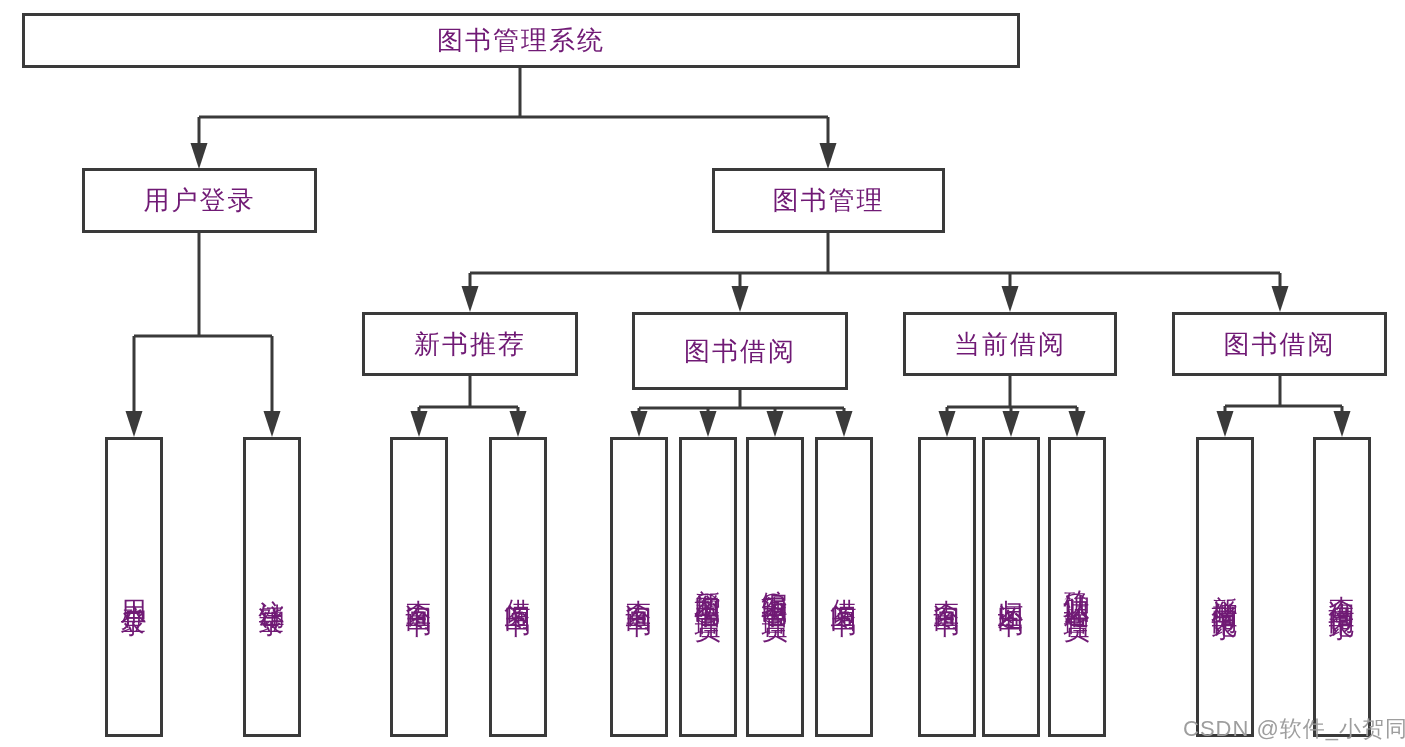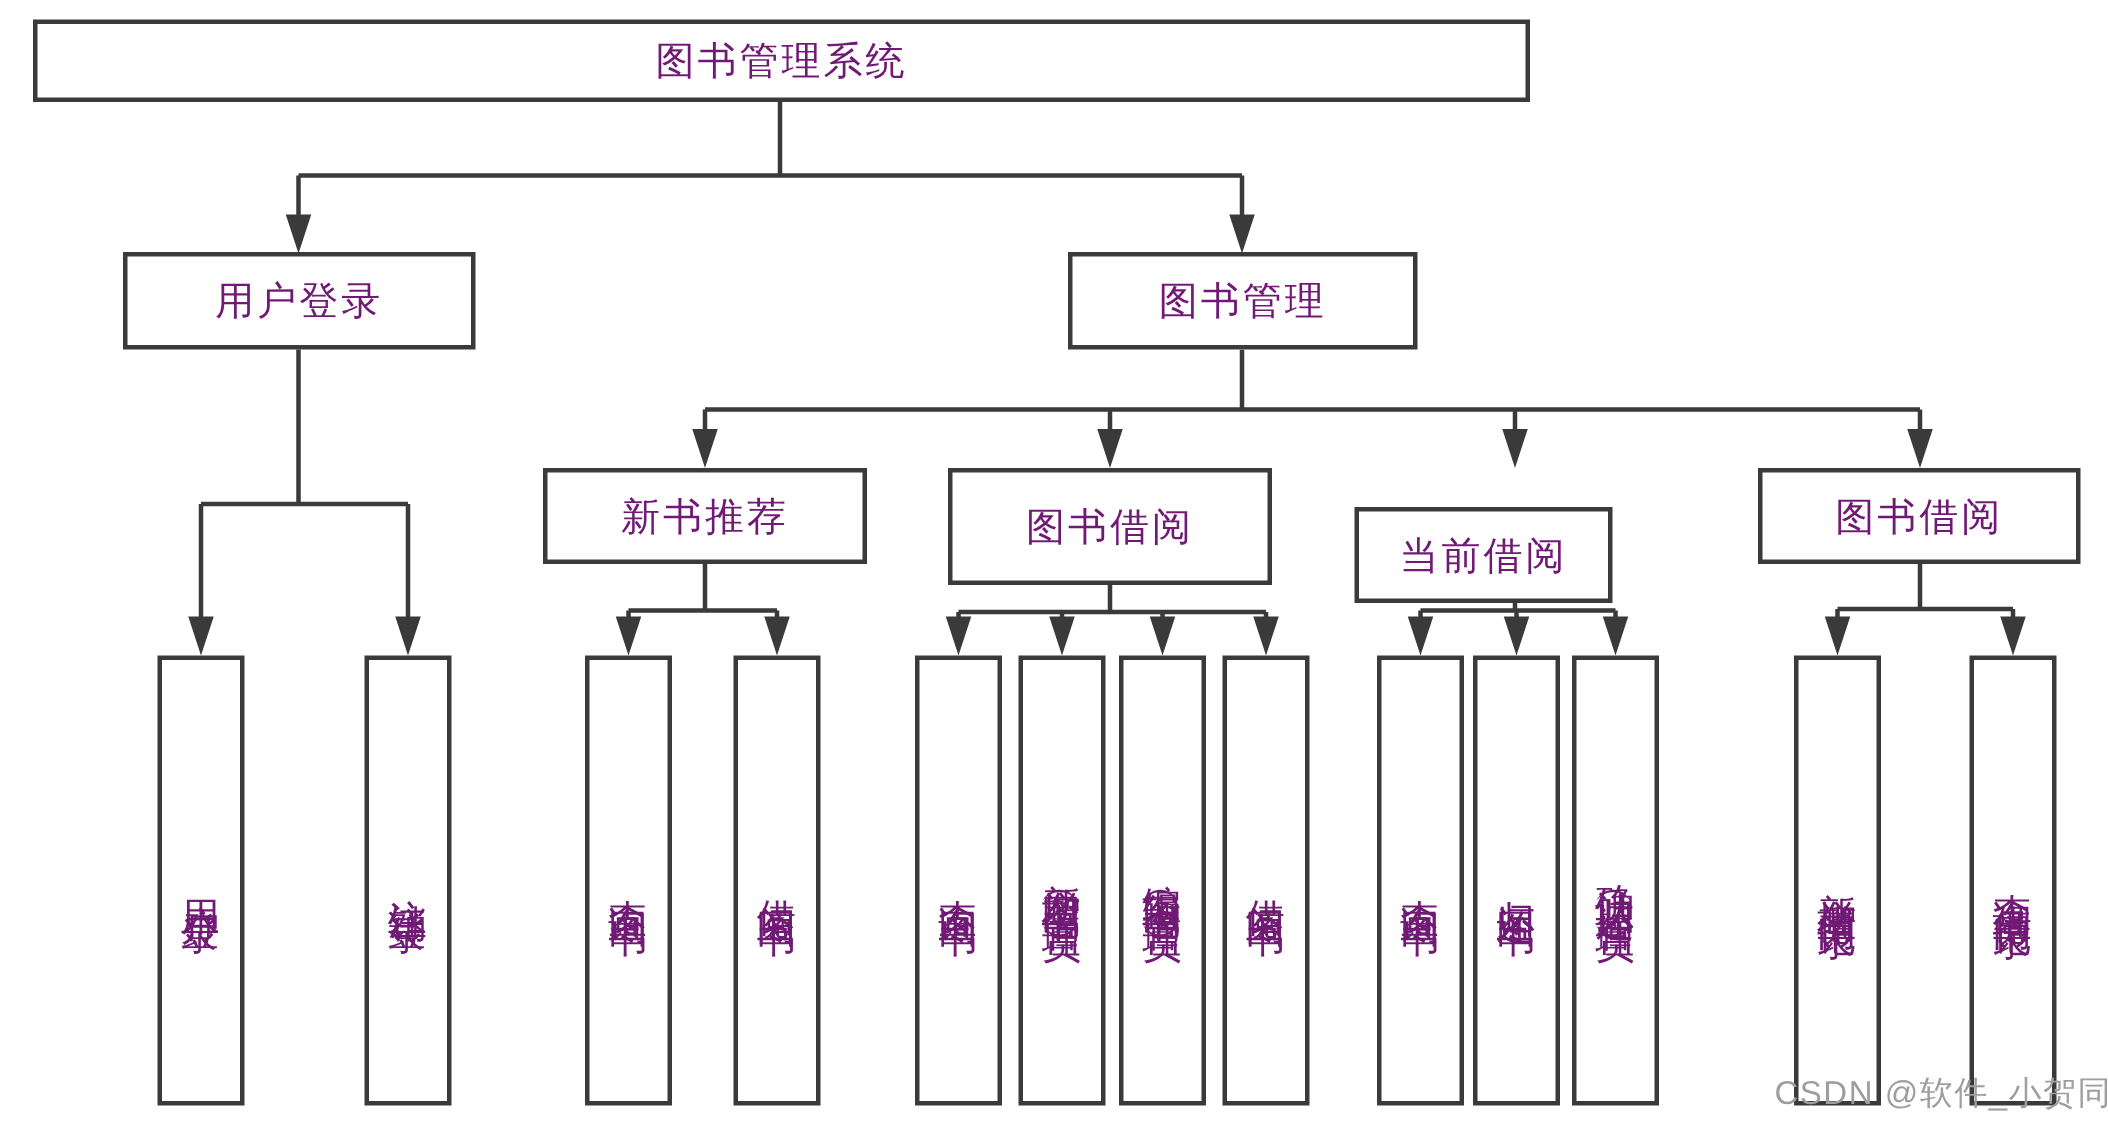--- a/index.html
+++ b/index.html
@@ -95,21 +95,21 @@
       </g>
   </svg>
 
   <div class="node" style="left:22px; top:13px; width:998px; height:55px;">图书管理系统</div>
 
   <div class="node" style="left:82px; top:168px; width:235px; height:65px;">用户登录</div>
   <div class="node" style="left:362px; top:312px; width:216px; height:64px;">新书推荐</div>
 
   <div class="node" style="left:712px; top:168px; width:233px; height:65px;">图书管理</div>
   <div class="node" style="left:632px; top:312px; width:216px; height:78px;">图书借阅</div>
-  <div class="node" style="left:903px; top:312px; width:172px; height:64px;margin-top:26px;">当前借阅</div>
+  <div class="node" style="left:903px; top:312px; width:214px; height:64px;">当前借阅</div>
   <div class="node" style="left:1172px; top:312px; width:215px; height:64px;">图书借阅</div>
 
   <div class="node vnode" style="left:105px; top:437px; width:58px; height:300px;">
       <span>用户登录</span>
     </div>
   <div class="node vnode" style="left:243px; top:437px; width:58px; height:300px;">
       <span>注销登录</span>
     </div>
 
   <div class="node vnode" style="left:390px; top:437px; width:58px; height:300px;">

